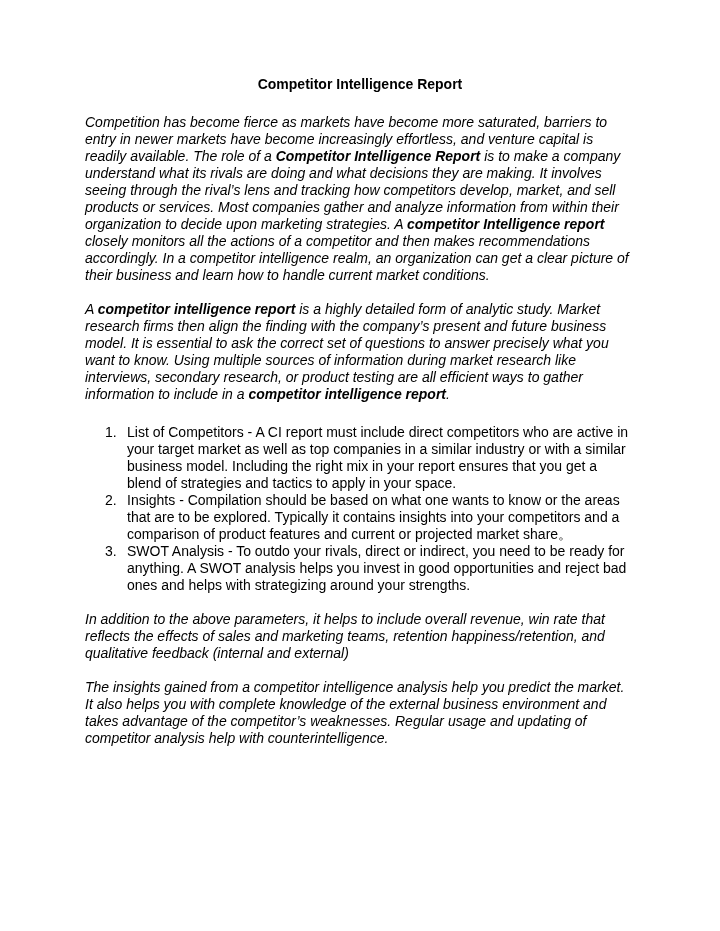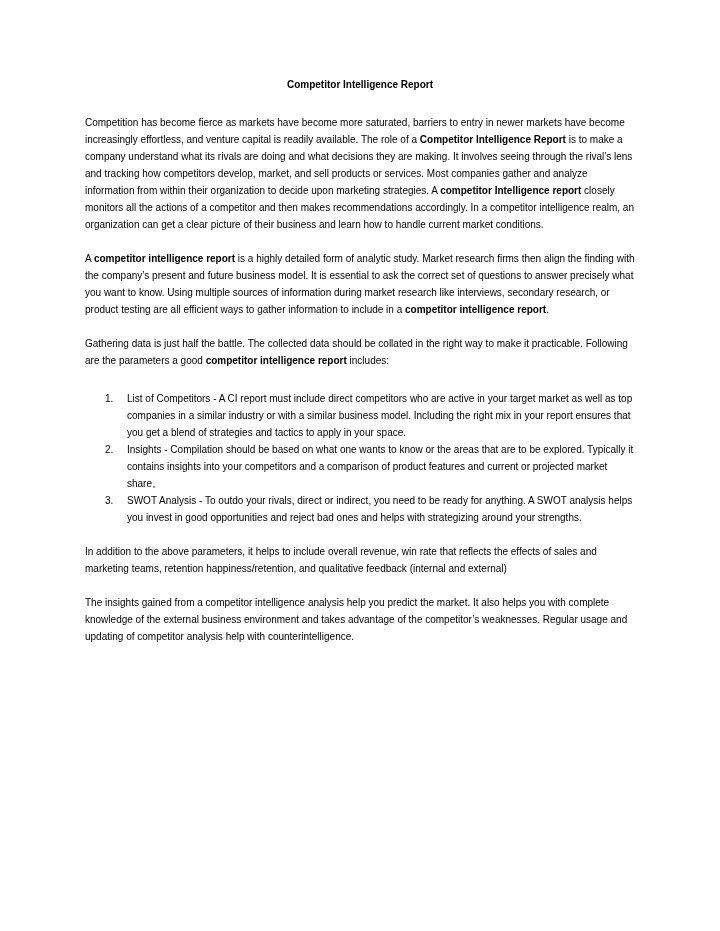--- a/index.html
+++ b/index.html
@@ -17,31 +17,32 @@
     height: 931px;
     background: #ffffff;
     overflow: hidden;
     font-family: "Liberation Sans", sans-serif;
     color: #000000;
   }
   .doc-content {
     box-sizing: content-box;
     padding: 76px 85px 0 85px;
     width: 550px;
-    font-size: 10px;
+    font-size: 14px;
     line-height: 17px;
     text-align: left;
   }
   .doc-title {
     font-weight: bold;
     text-align: center;
     margin: 0 0 21px 0;
   }
   .doc-paragraph {
     margin: 0 0 17px 0;
+    font-style: italic;
   }
   .doc-list {
     list-style: none;
     margin: 0 0 17px 0;
     padding: 4px 0 0 0;
   }
   .doc-list-item {
     position: relative;
     padding-left: 42px;
     margin: 0;
@@ -55,21 +56,20 @@
 </style>
 </head>
 <body>
 
 <div class="doc-page">
   <div class="doc-content">
     <div class="doc-title">Competitor Intelligence Report</div>
     <div>
         <p class="doc-paragraph">Competition has become fierce as markets have become more saturated, barriers to entry in newer markets have become increasingly effortless, and venture capital is readily available. The role of a <b>Competitor Intelligence Report</b> is to make a company understand what its rivals are doing and what decisions they are making. It involves seeing through the rival’s lens and tracking how competitors develop, market, and sell products or services. Most companies gather and analyze information from within their organization to decide upon marketing strategies. A <b>competitor Intelligence report</b> closely monitors all the actions of a competitor and then makes recommendations accordingly. In a competitor intelligence realm, an organization can get a clear picture of their business and learn how to handle current market conditions.</p>
         <p class="doc-paragraph">A <b>competitor intelligence report</b> is a highly detailed form of analytic study. Market research firms then align the finding with the company’s present and future business model. It is essential to ask the correct set of questions to answer precisely what you want to know. Using multiple sources of information during market research like interviews, secondary research, or product testing are all efficient ways to gather information to include in a <b>competitor intelligence report</b>.</p>
-        <p class="doc-paragraph">Gathering data is just half the battle. The collected data should be collated in the right way to make it practicable. Following are the parameters a good <b>competitor intelligence report</b> includes:</p>
         <ol class="doc-list">
           <li class="doc-list-item"><span class="doc-list-marker">1.</span>List of Competitors - A CI report must include direct competitors who are active in your target market as well as top companies in a similar industry or with a similar business model. Including the right mix in your report ensures that you get a blend of strategies and tactics to apply in your space.</li>
           <li class="doc-list-item"><span class="doc-list-marker">2.</span>Insights - Compilation should be based on what one wants to know or the areas that are to be explored. Typically it contains insights into your competitors and a comparison of product features and current or projected market share。</li>
           <li class="doc-list-item"><span class="doc-list-marker">3.</span>SWOT Analysis - To outdo your rivals, direct or indirect, you need to be ready for anything. A SWOT analysis helps you invest in good opportunities and reject bad ones and helps with strategizing around your strengths.</li>
         </ol>
         <p class="doc-paragraph">In addition to the above parameters, it helps to include overall revenue, win rate that reflects the effects of sales and marketing teams, retention happiness/retention, and qualitative feedback (internal and external)</p>
         <p class="doc-paragraph">The insights gained from a competitor intelligence analysis help you predict the market. It also helps you with complete knowledge of the external business environment and takes advantage of the competitor’s weaknesses. Regular usage and updating of competitor analysis help with counterintelligence.</p>
       </div>
   </div>
 </div>

